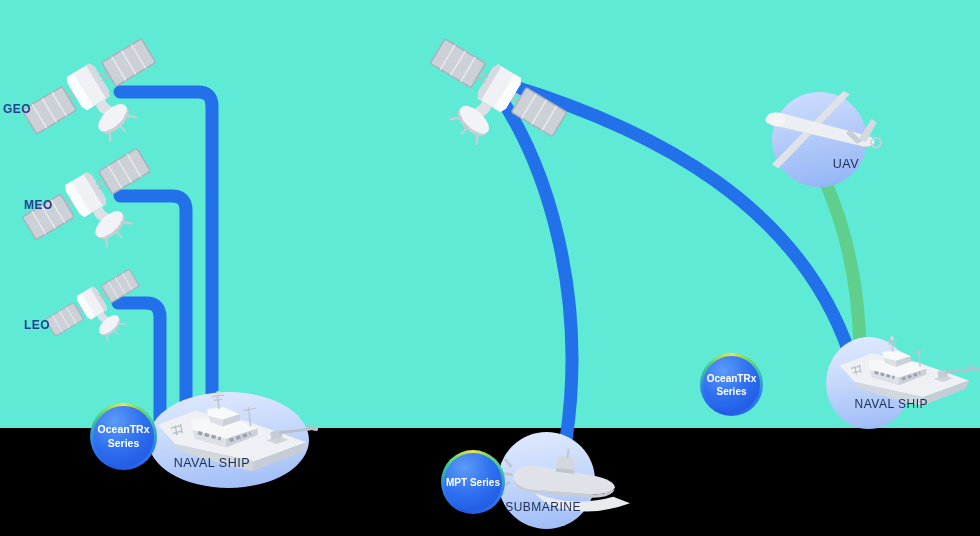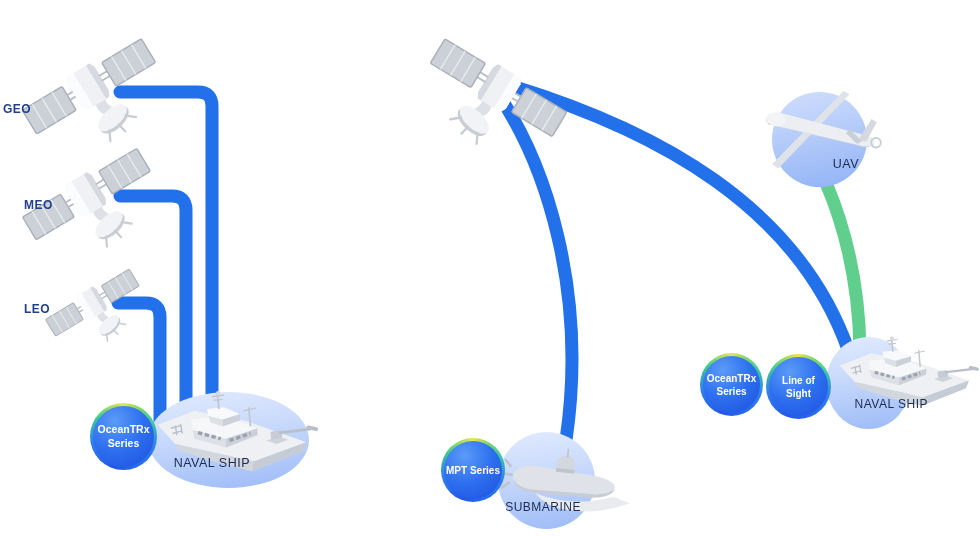--- a/index.html
+++ b/index.html
@@ -1,17 +1,17 @@
 <!DOCTYPE html>
 <html><head>
 <meta charset="utf-8">
 <style>
   html,body{margin:0;padding:0;background:#000;}
   body{width:980px;height:536px;overflow:hidden;font-family:"Liberation Sans",sans-serif;}
-  .stage{position:relative;width:980px;height:536px;background:#ffffff;}
+  .stage{position:relative;width:980px;height:428px;background:#5eead4;}
 
   .links{position:absolute;left:0;top:0;width:980px;height:536px;}
 
   .illus{position:absolute;overflow:visible;}
 
   .node-circle{position:absolute;border-radius:50%;
     background:linear-gradient(172deg,#e2ebfe 0%,#c6d8fb 45%,#9bbaf7 100%);}
   .node-circle.deep{background:linear-gradient(168deg,#cfdefd 0%,#b3caf9 48%,#8fb2f6 100%);}
 
   .caption{position:absolute;font-weight:400;color:#1d2b52;letter-spacing:.5px;
@@ -123,21 +123,21 @@
   <span class="orbit-label" style="left:3px;top:102px">GEO</span>
 
   <svg class="illus" style="left:16px;top:140px" width="140" height="120" viewBox="0 0 150 135">
       <use href="#sym-satellite"></use>
     </svg>
   <span class="orbit-label" style="left:24px;top:198px">MEO</span>
 
   <svg class="illus" style="left:42px;top:263px" width="100" height="88" viewBox="0 0 150 135">
       <use href="#sym-satellite"></use>
     </svg>
-  <span class="orbit-label" style="left:24px;top:302px">LEO</span>
+  <span class="orbit-label" style="left:24px;top:318px">LEO</span>
 
   <svg class="illus" style="left:425px;top:30px;transform:scaleX(-1)" width="148" height="128" viewBox="0 0 150 135">
       <use href="#sym-satellite"></use>
     </svg>
 
   <div class="node-circle" style="left:148px;top:392px;width:161px;height:96px"></div>
   <svg class="illus" style="left:142px;top:386px" width="175" height="95" viewBox="0 0 200 100">
       <use href="#sym-ship"></use>
     </svg>
   <div class="caption" style="left:130px;top:456px;width:120px;font-size:12.5px">NAVAL SHIP</div>
@@ -146,21 +146,21 @@
       <span>OceanTRx</span>
       <span>Series</span>
     </div>
   </div>
 
   <div class="node-circle" style="left:498px;top:432px;width:97px;height:97px"></div>
   <svg class="illus" style="left:500px;top:444px" width="130" height="76" viewBox="0 0 140 80">
       <use href="#sym-submarine"></use>
     </svg>
   <div class="caption" style="left:461px;top:500px;width:120px">SUBMARINE</div>
-  <div class="badge" style="left:441px;top:438px;width:64px;height:64px">
+  <div class="badge" style="left:441px;top:450px;width:64px;height:64px">
     <div class="badge-core">
       <span>MPT Series</span>
     </div>
   </div>
 
   <div class="node-circle deep" style="left:772px;top:92px;width:95px;height:95px"></div>
   <svg class="illus" style="left:752px;top:86px" width="138" height="96" viewBox="0 0 140 100">
       <use href="#sym-uav"></use>
     </svg>
   <div class="caption" style="left:779px;top:157px;width:80px;font-size:12.5px">UAV</div>
@@ -169,20 +169,14 @@
   <svg class="illus" style="left:826px;top:330px" width="152" height="86" viewBox="0 0 200 100">
       <use href="#sym-ship"></use>
     </svg>
   <div class="caption" style="left:808px;top:397px;width:120px">NAVAL SHIP</div>
   <div class="badge" style="left:700px;top:353px;width:63px;height:63px">
     <div class="badge-core">
       <span>OceanTRx</span>
       <span>Series</span>
     </div>
   </div>
-  <div class="badge" style="left:766px;top:354px;width:65px;height:65px">
-    <div class="badge-core">
-      <span>Line of</span>
-      <span>Sight</span>
-    </div>
-  </div>
 
 </div>
 
 </body></html>

